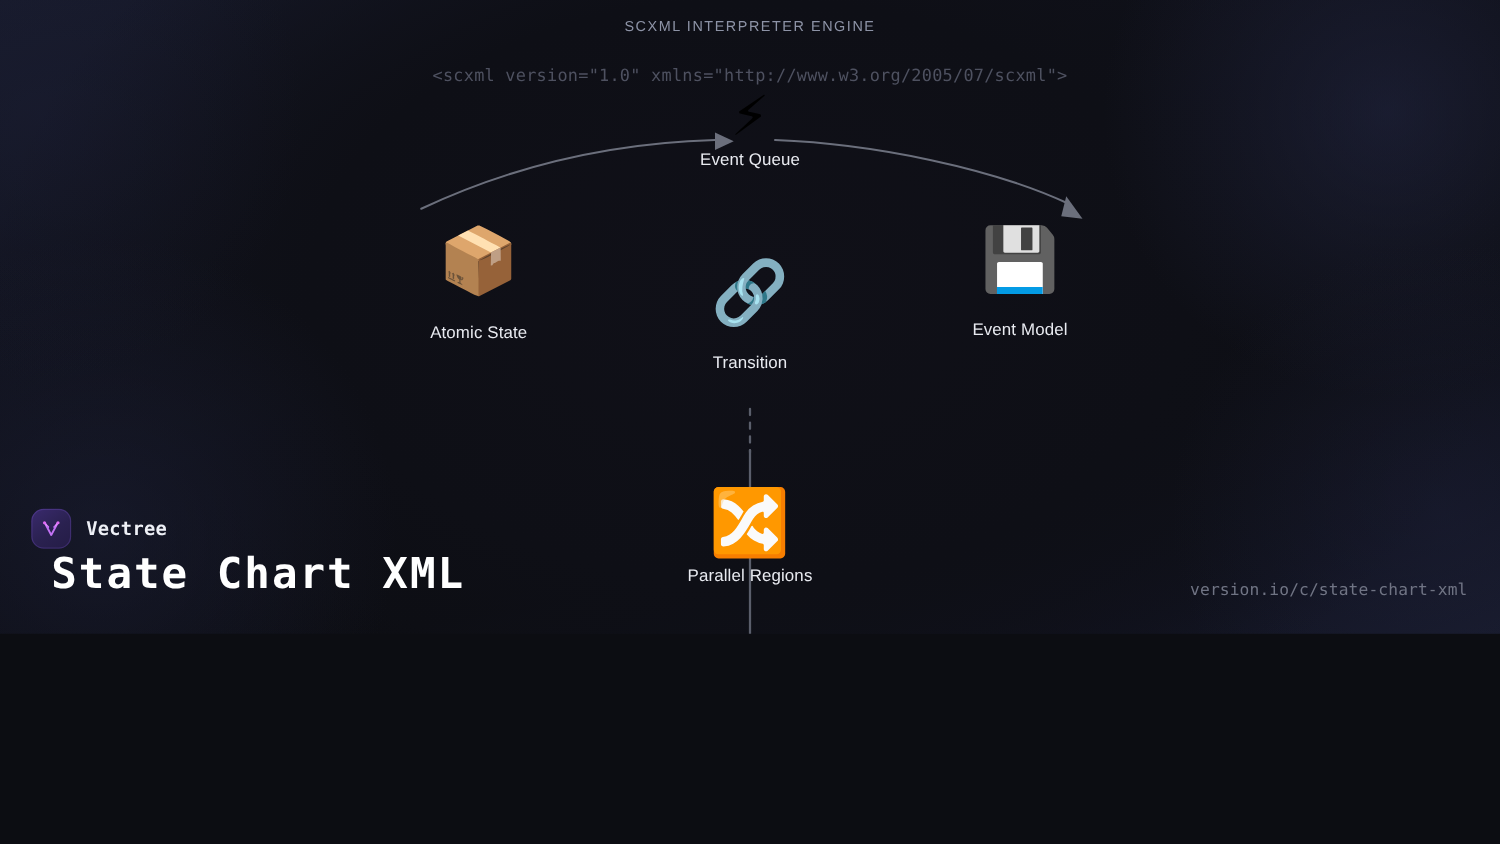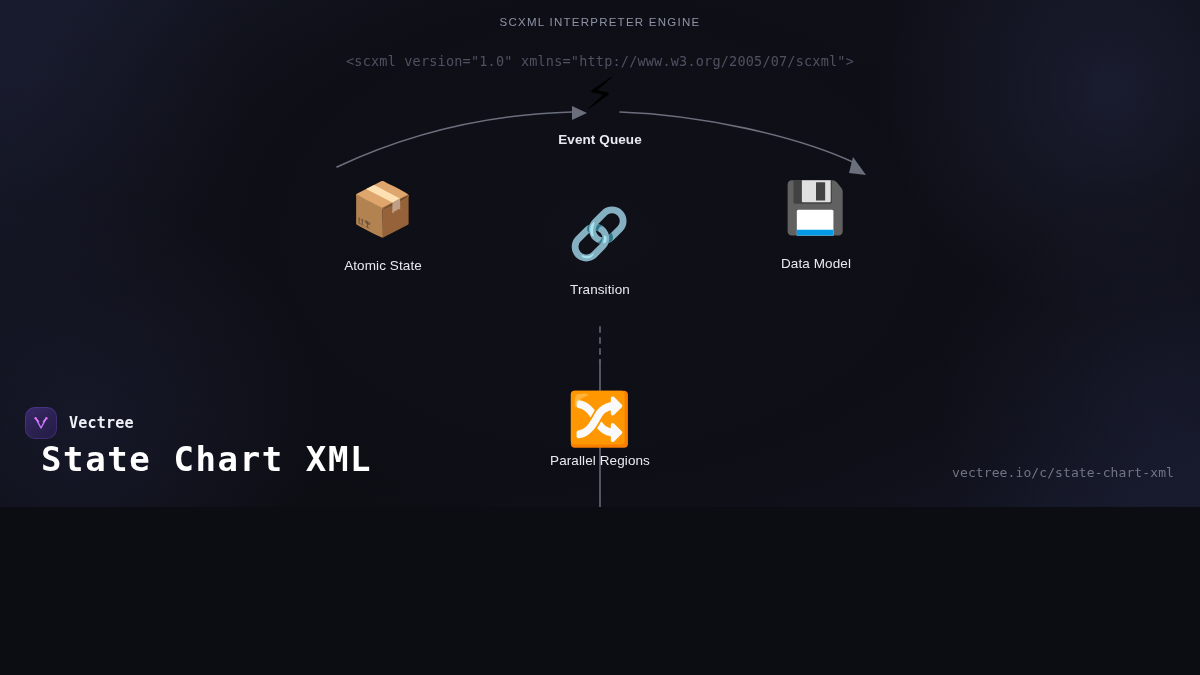--- a/index.html
+++ b/index.html
@@ -77,21 +77,21 @@
   }
   .node-label {
     margin-top:23px;
     font-size:13.5px;
     color:#e8eaf0;
     letter-spacing:0.1px;
   }
 
   .n-event  { left:600px; top:72px; }
   .n-event .node-icon { font-size:44px; }
-  .n-event .node-label { margin-top:16px;font-weight:bold; }
+  .n-event .node-label { margin-top:4px; }
 
   .n-atomic { left:383px; top:183px; }
   .n-atomic .node-icon { font-size:52px; }
 
   .n-trans  { left:600px; top:209px; }
   .n-trans .node-icon { font-size:50px; }
 
   .n-data   { left:816px; top:183px; }
   .n-data .node-icon { font-size:50px; }
 
@@ -180,21 +180,21 @@
     <div class="node-label">Atomic State</div>
   </div>
 
   <div class="node n-trans">
     <div class="node-icon">🔗</div>
     <div class="node-label">Transition</div>
   </div>
 
   <div class="node n-data">
     <div class="node-icon">💾</div>
-    <div class="node-label">Data Model</div>
+    <div class="node-label">Event Model</div>
   </div>
 
   <div class="node n-par">
     <div class="node-icon">🔀</div>
     <div class="node-label">Parallel Regions</div>
   </div>
 
   <div class="footer">
 
     <div class="brand-row">
@@ -207,16 +207,16 @@
           <circle cx="15.4" cy="5.2" r="1.25" fill="#e06bf5"></circle>
           <circle cx="7.4" cy="8.6" r="0.95" fill="#c372f5"></circle>
           <circle cx="12.6" cy="8.6" r="0.95" fill="#c372f5"></circle>
         </svg>
       </div>
       <div class="brand-name">Vectree</div>
     </div>
 
     <div class="page-title">State Chart XML</div>
 
-    <div class="footer-url">vectree.io/c/state-chart-xml</div>
+    <div class="footer-url">version.io/c/state-chart-xml</div>
   </div>
 
 </div>
 
 </body></html>

